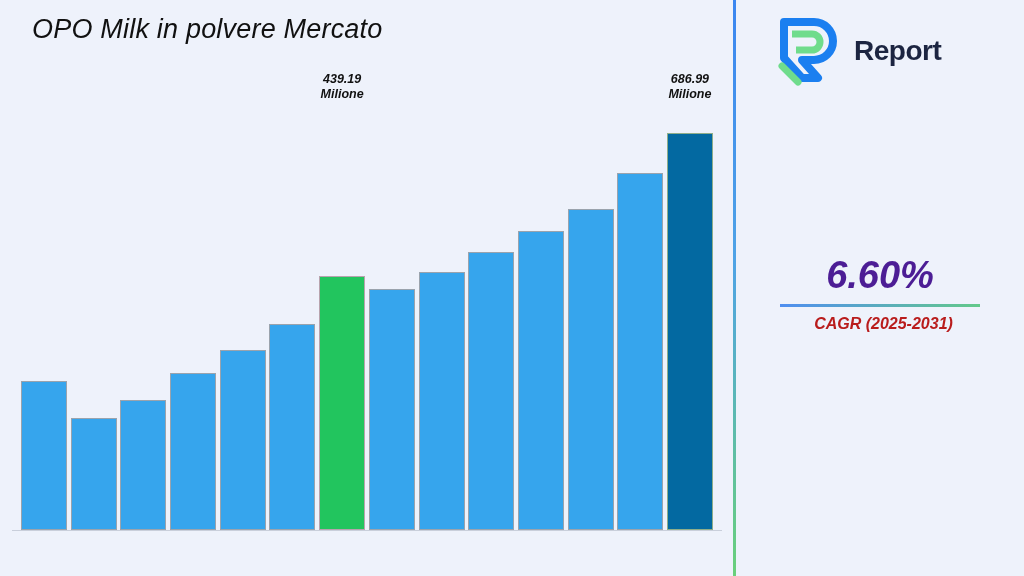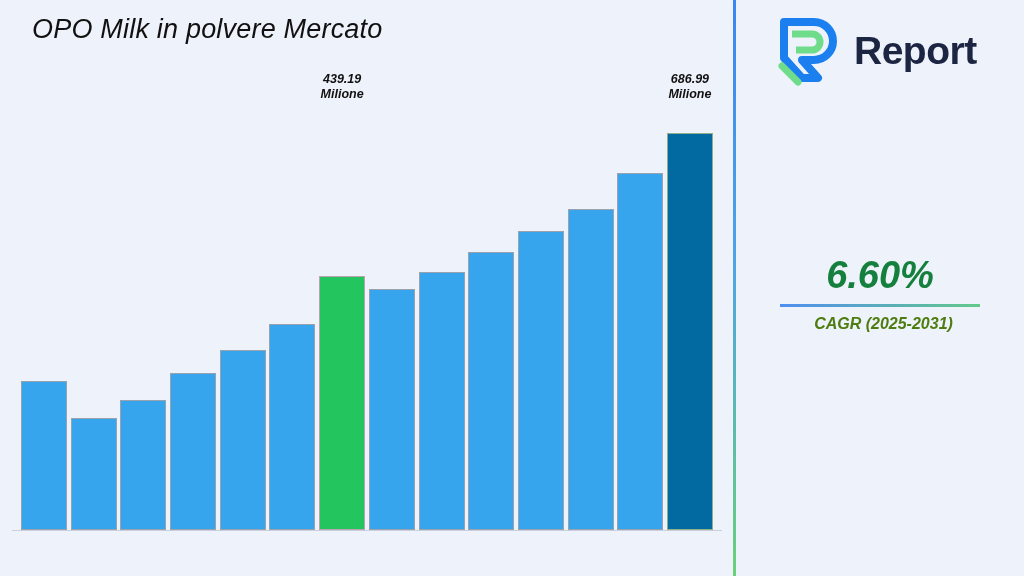--- a/index.html
+++ b/index.html
@@ -145,51 +145,51 @@
     display: flex;
     align-items: center;
     gap: 10px;
   }
   .logo-mark {
     width: 72px;
     height: 72px;
     flex: 0 0 72px;
   }
   .logo-text {
-    font-size: 39px;
+    font-size: 28px;
     line-height: 33px;
     font-weight: bold;
     color: #1c2541;
     letter-spacing: -0.5px;
   }
   .cagr-block {
     position: absolute;
     left: 0;
     top: 252px;
     width: 288px;
     text-align: center;
   }
   .cagr-value {
     font-size: 38px;
     font-style: italic;
     font-weight: bold;
-    color: #15803d;
+    color: #4c1d95;
     line-height: 46px;
   }
   .cagr-rule {
     width: 200px;
     height: 3px;
     margin: 6px auto 8px auto;
     background: linear-gradient(to right, #4f8ef0 0%, #63c98a 100%);
   }
   .cagr-caption {
     font-size: 16px;
     font-style: italic;
     font-weight: bold;
-    color: #4d7c0f;
+    color: #b91c1c;
     padding-left: 7px;
   }
 </style>
 </head>
 <body>
 
 <div class="page">
 
   <div class="chart-panel">
 

